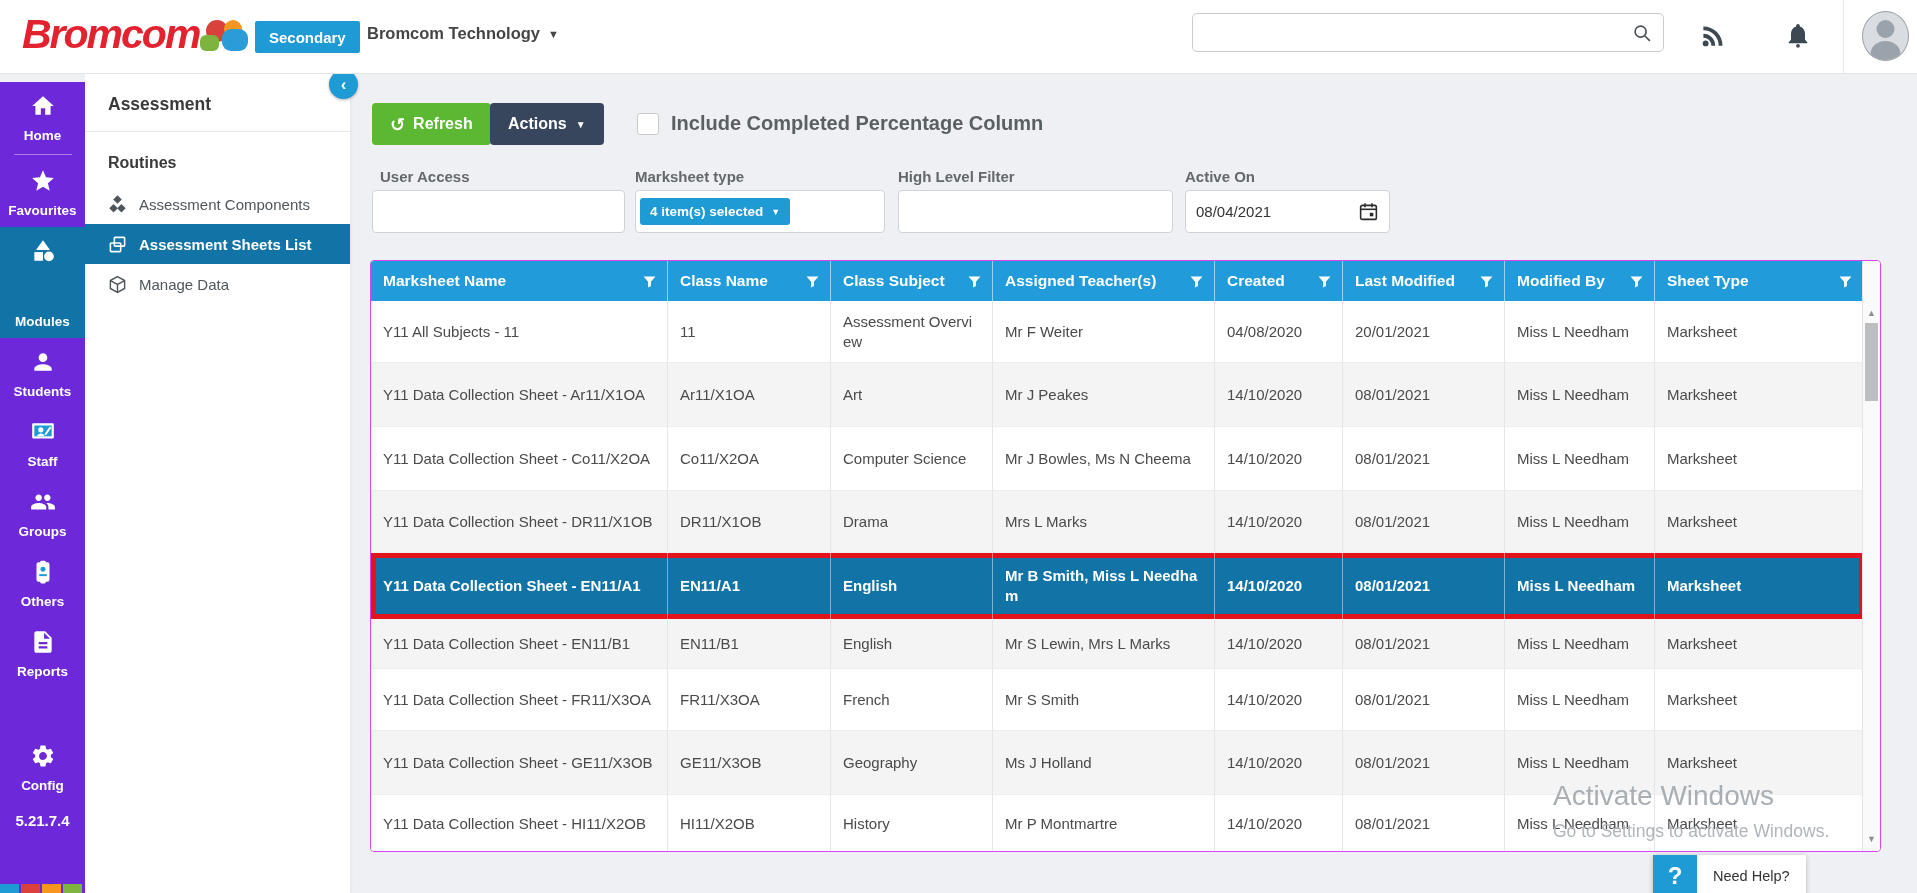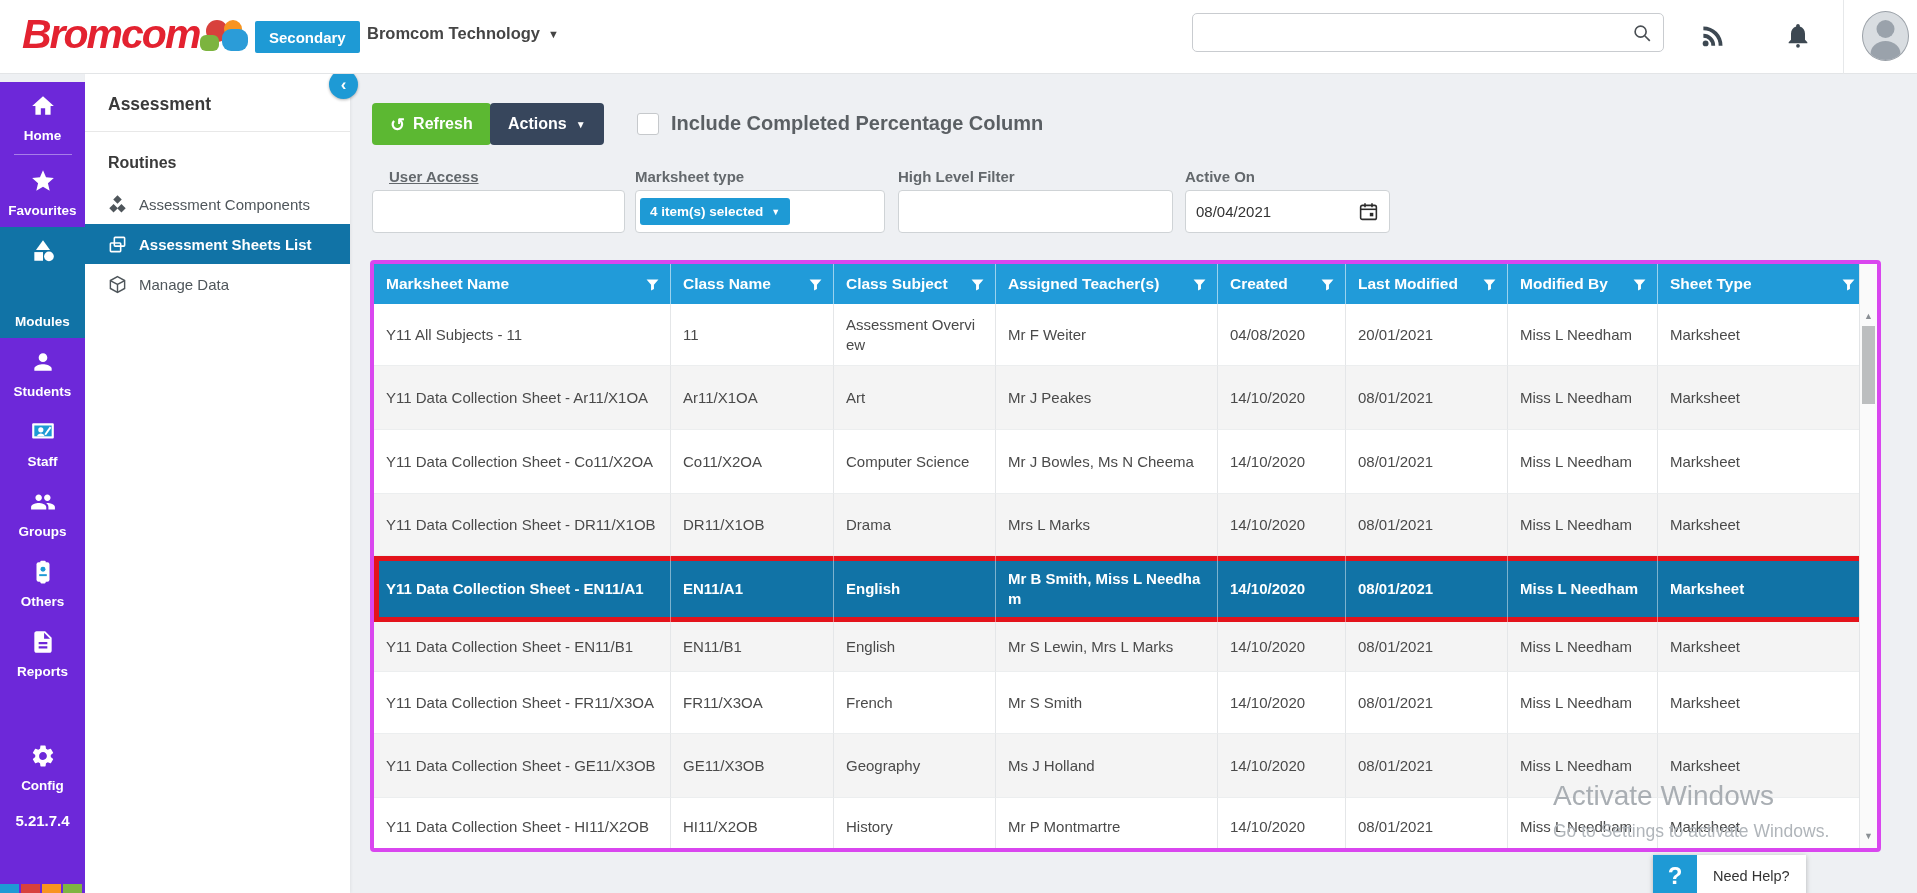--- a/index.html
+++ b/index.html
@@ -70,21 +70,21 @@
   .flt-label { position:absolute; top:94px; font-size:15px; color:#63686c; font-weight:bold; }
   .flt-input { position:absolute; top:116px; height:43px; background:#fff; border:1px solid #cfd3d6;
     border-radius:4px; display:flex; align-items:center; padding:15px 10px; font-size:15px; color:#333; }
   #chip-marksheet { background:#1e9ad5; color:#fff; font-size:13.5px; font-weight:bold; border-radius:3px;
     padding:6px 10px; display:flex; align-items:center; gap:8px; cursor:pointer; }
   #chip-marksheet .caret { font-size:9px; }
   #active-on-input { justify-content:space-between; cursor:text; }
 
   
   #grid { position:absolute; left:20px; top:186px; width:1511px; height:592px; background:#fff;
-    border:4px solid #d946ef; border-radius:4px; overflow:hidden; }
+    border:1px solid #d946ef; border-radius:4px; overflow:hidden; }
   #grid-header { display:grid; height:40px; background:#219bd9; }
   .gh-cell { display:flex; align-items:center; justify-content:space-between; padding:0 10px 0 12px;
     color:#fff; font-size:15.5px; font-weight:bold; border-right:1px solid rgba(255,255,255,.55); cursor:pointer; }
   .gh-cell svg { flex:0 0 auto; cursor:pointer; }
   .g-row { display:grid; background:#fff; }
   .g-row.alt { background:#f4f4f4; }
   .g-row.sel { background:#1173a6; box-shadow:inset 0 0 0 5px #e3131b; }
   .g-cell { display:flex; align-items:center; padding:2px 12px; font-size:15px; color:#4a4a4a;
     border-right:1px solid #e4e6e8; border-bottom:1px solid #eceeef; line-height:20px; overflow:hidden; }
   .g-cell.brk { word-break:break-all; }
@@ -279,21 +279,21 @@
   </button>
   <button id="btn-actions">
     <span>Actions</span>
     <span class="caret">▼</span>
   </button>
   <div id="chk-wrap">
     <div id="chk-box"></div>
     <div id="chk-label">Include Completed Percentage Column</div>
   </div>
 
-  <div class="flt-label" style="left:39px;text-decoration:underline;">User Access</div>
+  <div class="flt-label" style="left:30px;">User Access</div>
   <div class="flt-label" style="left:285px;">Marksheet type</div>
   <div class="flt-label" style="left:548px;">High Level Filter</div>
   <div class="flt-label" style="left:835px;">Active On</div>
 
   <div class="flt-input" style="left:22px; width:253px;"></div>
   <div class="flt-input" style="left:285px; width:250px; padding:0 4px;">
     <div id="chip-marksheet">
       <span>4 item(s) selected</span>
       <span class="caret">▼</span>
     </div>

